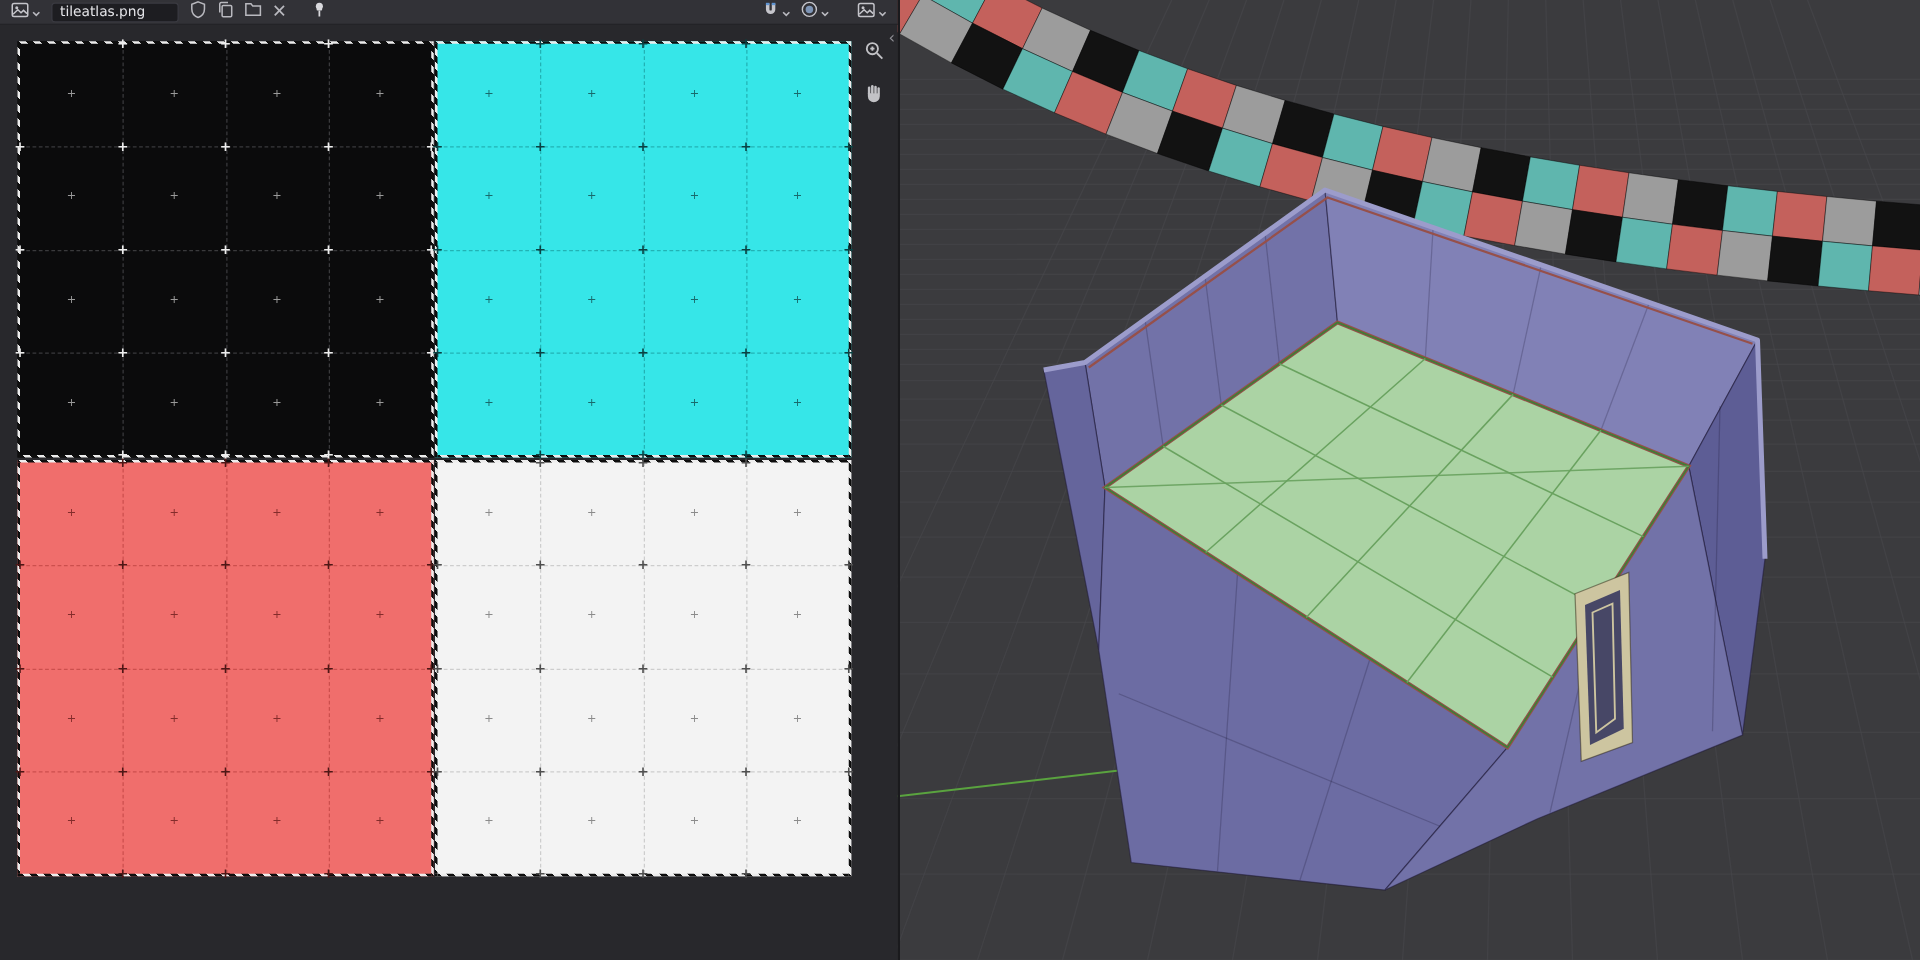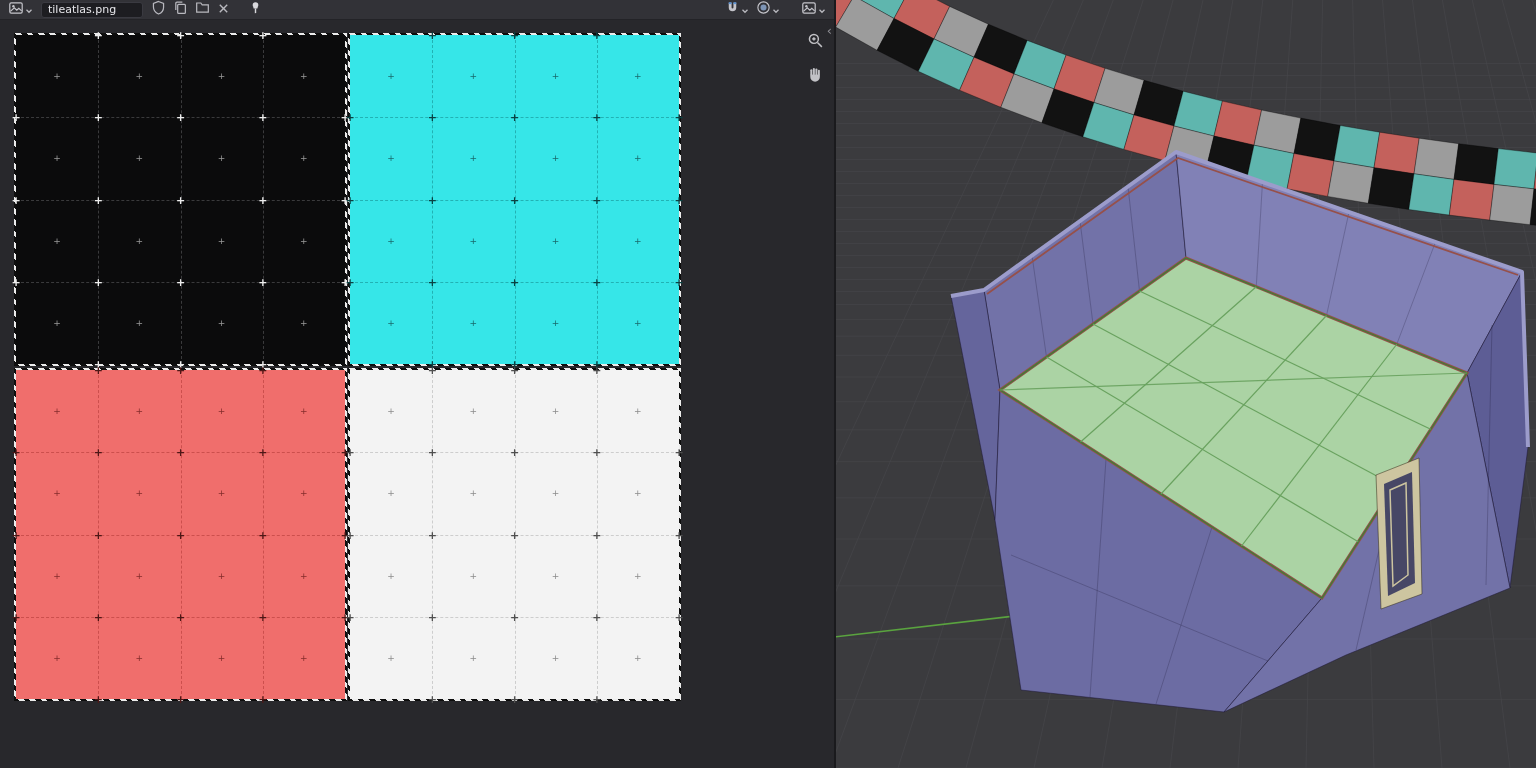--- a/index.html
+++ b/index.html
@@ -1,21 +1,21 @@
 <!DOCTYPE html>
 <html><head>
 <meta charset="utf-8">
 <style>
   *{margin:0;padding:0;box-sizing:border-box}
   html,body{width:1536px;height:768px;overflow:hidden;background:#3b3b3e;
     font-family:"DejaVu Sans","Liberation Sans",sans-serif}
   #app{position:relative;width:1536px;height:768px;display:flex}
 
   
-  .uv-panel{position:relative;width:834px;height:768px;background:#28282c;flex:none}
+  .uv-panel{position:relative;width:718px;height:768px;background:#28282c;flex:none}
   .panel-divider{position:absolute;right:-2px;top:0;width:2px;height:768px;background:#1a1a1d;z-index:5}
 
   .uv-header{position:absolute;top:0;left:0;right:0;height:20px;background:#323237;
     display:flex;align-items:center;gap:3px;padding:0 6px;border-bottom:1px solid #232327;z-index:4}
   .hbtn{display:flex;align-items:center;gap:1px;height:18px;padding:0 2px;border-radius:3px;cursor:default}
   .name-field{width:102px;height:16px;background:#1d1d21;border:1px solid #3a3a41;border-radius:3px;
     color:#e6e6ea;font-size:11px;line-height:13px;padding:0 6px;margin:0 3px;white-space:nowrap;overflow:hidden}
   .spacer{flex:1}
   .gap8{width:8px}
 

